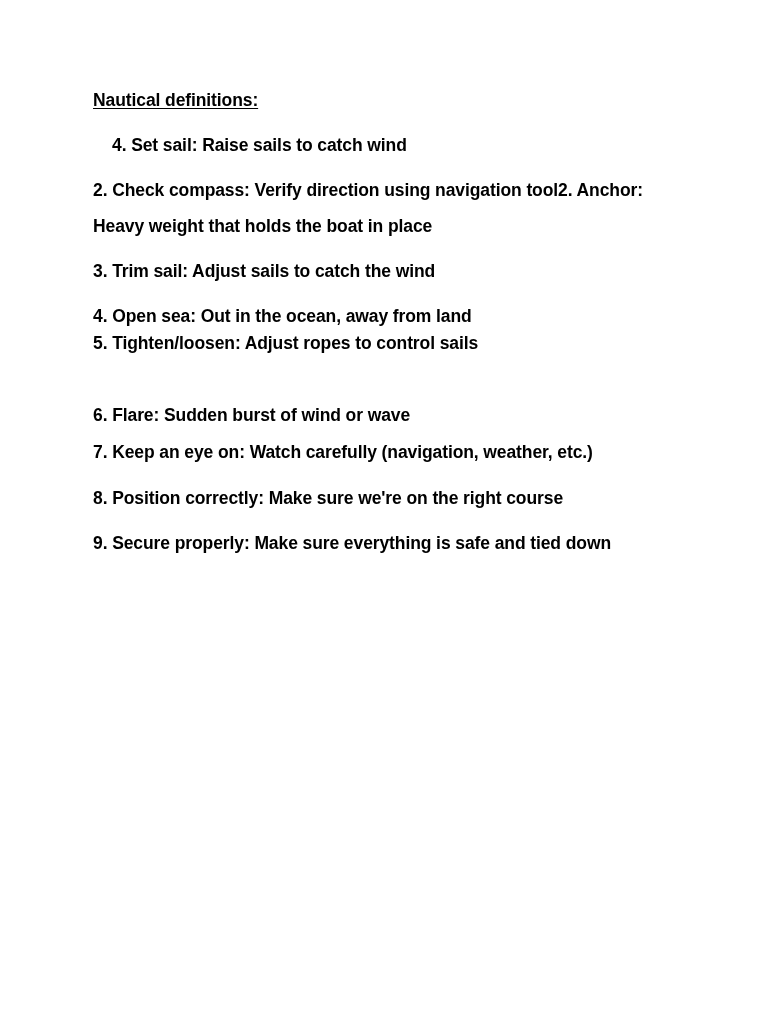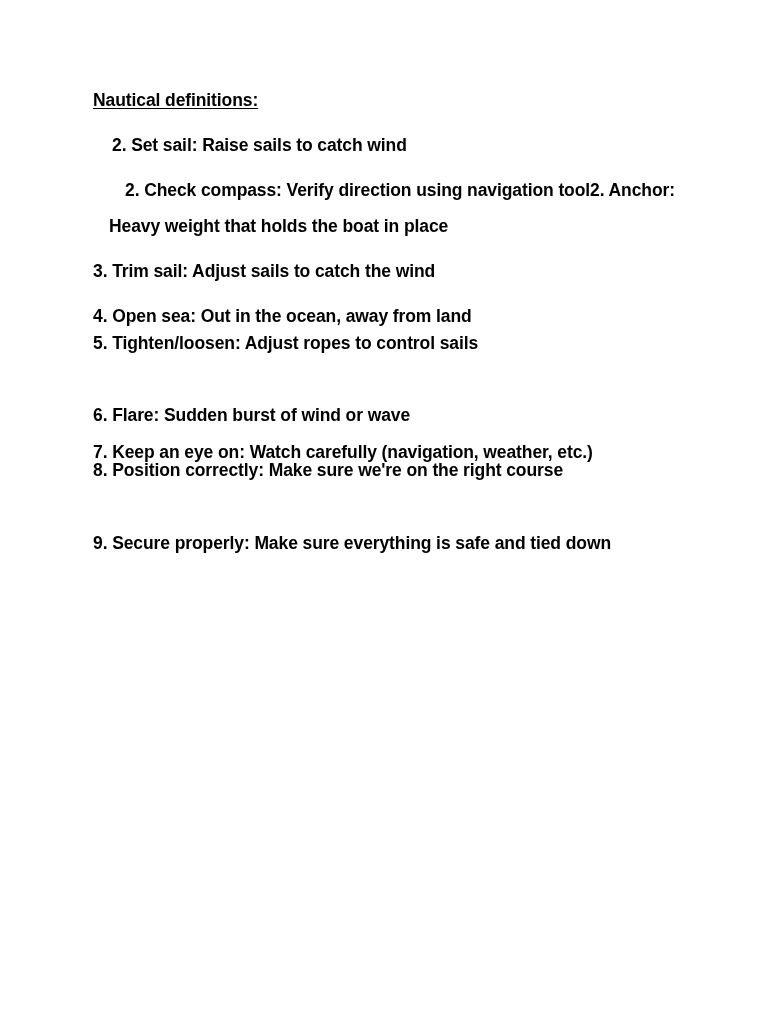--- a/index.html
+++ b/index.html
@@ -38,23 +38,23 @@
     }
     .indent {
       left: 112px;
     }
   </style>
 </head>
 <body>
 
 <div class="page">
   <div class="line title" style="top:89px;">Nautical definitions:</div>
-  <div class="line indent" style="top:134px;">2. Set sail: Raise sails to catch wind</div>
-  <div class="line" style="top:179px;margin-left:32px;">2. Check compass: Verify direction using navigation tool2. Anchor:</div>
-  <div class="line" style="top:215px;margin-left:16px;">Heavy weight that holds the boat in place</div>
+  <div class="line indent" style="top:134px;">4. Set sail: Raise sails to catch wind</div>
+  <div class="line" style="top:179px;">2. Check compass: Verify direction using navigation tool2. Anchor:</div>
+  <div class="line" style="top:215px;">Heavy weight that holds the boat in place</div>
   <div class="line" style="top:260px;text-align:right;">3. Trim sail: Adjust sails to catch the wind</div>
   <div class="line" style="top:305px;text-align:center;">4. Open sea: Out in the ocean, away from land</div>
   <div class="line" style="top:332px;">5. Tighten/loosen: Adjust ropes to control sails</div>
   <div class="line" style="top:404px;">6. Flare: Sudden burst of wind or wave</div>
   <div class="line" style="top:441px;">7. Keep an eye on: Watch carefully (navigation, weather, etc.)</div>
-  <div class="line" style="top:459px;">8. Position correctly: Make sure we're on the right course</div>
+  <div class="line" style="top:487px;">8. Position correctly: Make sure we're on the right course</div>
   <div class="line" style="top:532px;text-align:right;">9. Secure properly: Make sure everything is safe and tied down</div>
 </div>
 
 </body></html>

